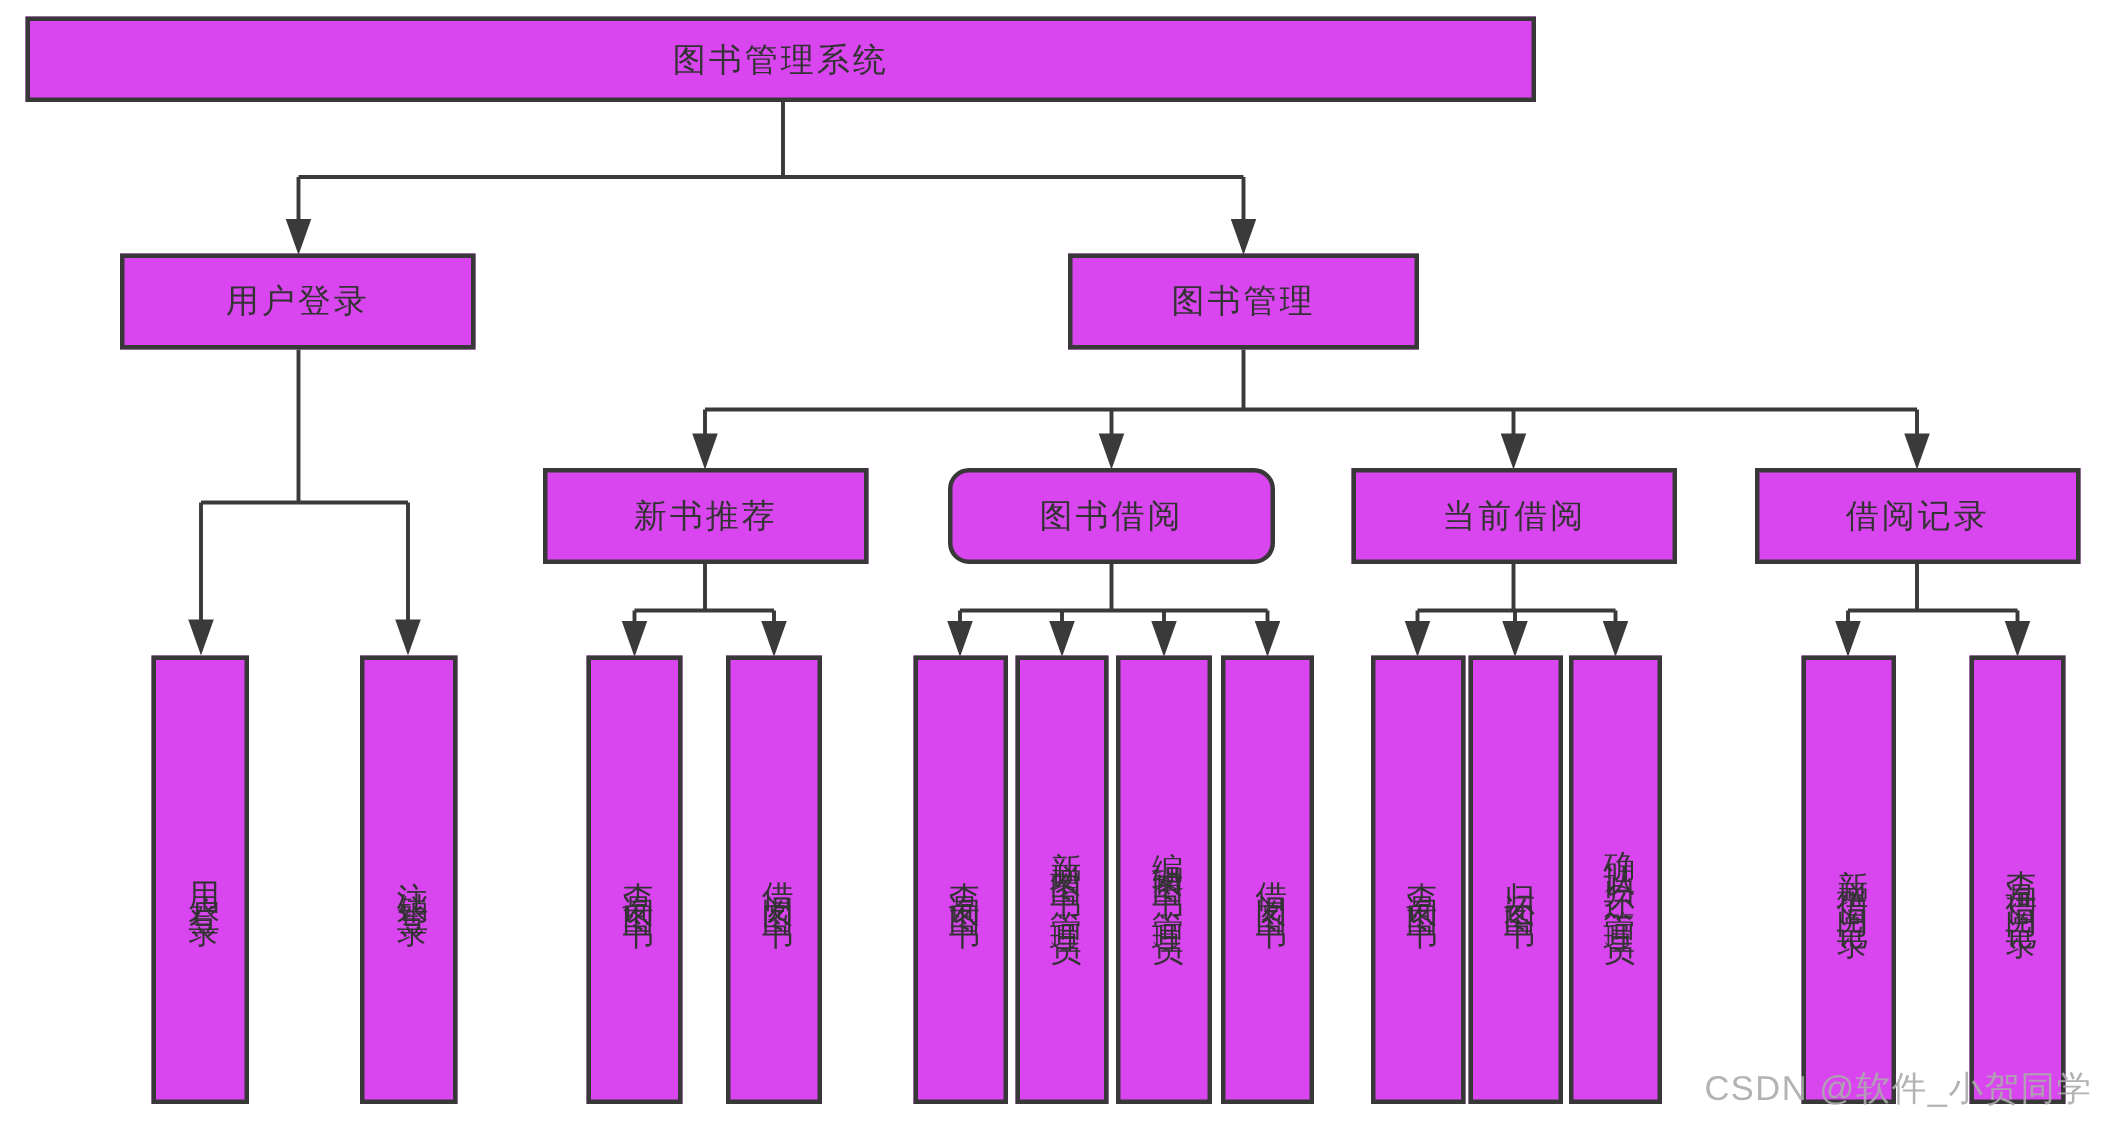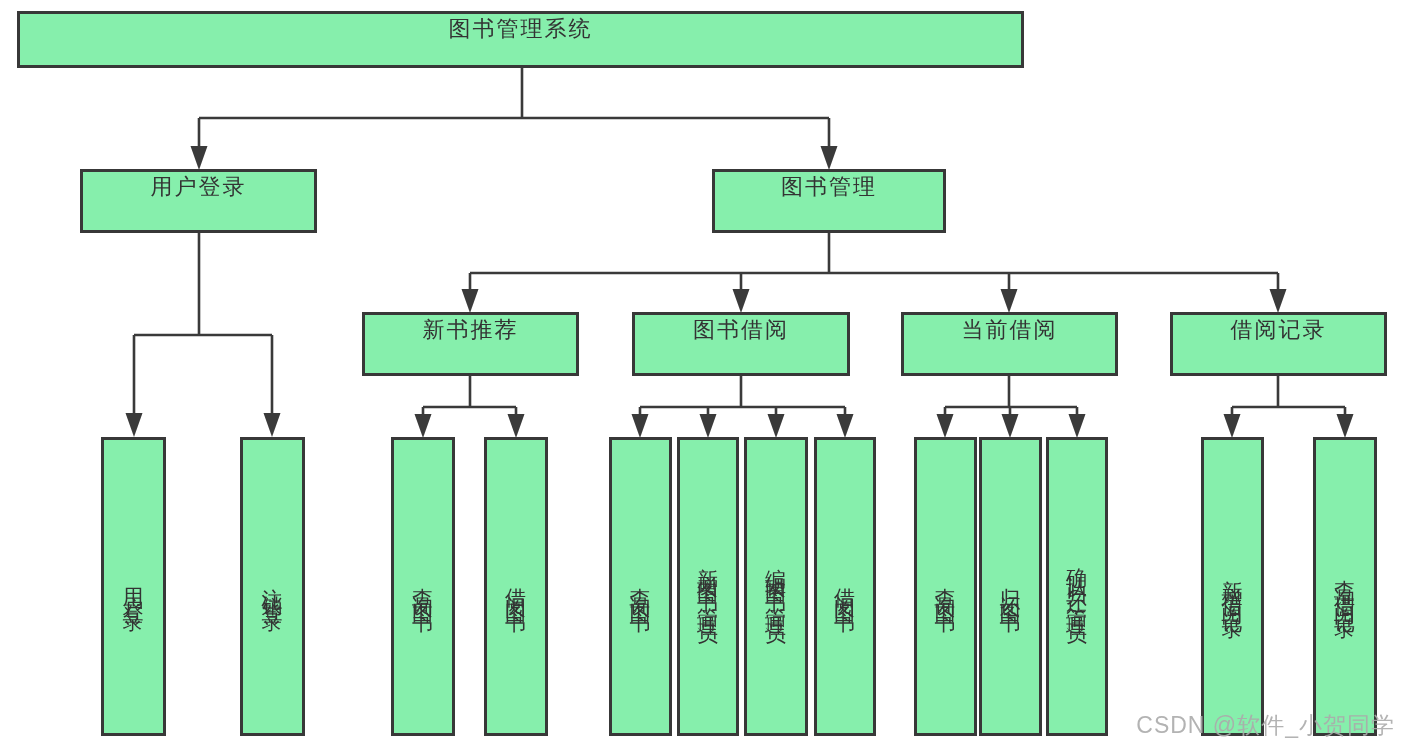--- a/index.html
+++ b/index.html
@@ -9,43 +9,45 @@
     height: 747px;
     background: #ffffff;
     font-family: "Liberation Sans", "DejaVu Sans", sans-serif;
     overflow: hidden;
   }
   #wires { position: absolute; left: 0; top: 0; width: 1405px; height: 747px; }
   .box {
     position: absolute;
     box-sizing: border-box;
     border: 3px solid #383838;
-    background: #86efac;
+    background: #d946ef;
     color: #333333;
     display: flex;
+    align-items: center;
     justify-content: center;
     text-align: center;
+    font-family: Liberation Mono, monospace;
   }
   .h-label { font-size: 22px; letter-spacing: 2px; white-space: nowrap; }
   .v-label {
     writing-mode: vertical-rl;
     text-orientation: mixed;
     font-size: 21px;
     letter-spacing: 0.38em;
     line-height: 1;
     white-space: nowrap;
   }
   
   .n-root  { left: 17px;   top: 11px;  width: 1007px; height: 57px; }
   
   .n-l1a   { left: 80px;   top: 169px; width: 237px; height: 64px; }
   .n-l1b   { left: 712px;  top: 169px; width: 234px; height: 64px; }
   
   .n-l2a   { left: 362px;  top: 312px; width: 217px; height: 64px; }
-  .n-l2b   { left: 632px;  top: 312px; width: 218px; height: 64px; }
+  .n-l2b   { left: 632px;  top: 312px; width: 218px; height: 64px; border-radius: 14px; }
   .n-l2c   { left: 901px;  top: 312px; width: 217px; height: 64px; }
   .n-l2d   { left: 1170px; top: 312px; width: 217px; height: 64px; }
   
   .leaf    { top: 437px; height: 299px; }
   .n-f1  { left: 101px;  width: 65px; }
   .n-f2  { left: 240px;  width: 65px; }
   .n-f3  { left: 391px;  width: 64px; }
   .n-f4  { left: 484px;  width: 64px; }
   .n-f5  { left: 609px;  width: 63px; }
   .n-f6  { left: 677px;  width: 62px; }

